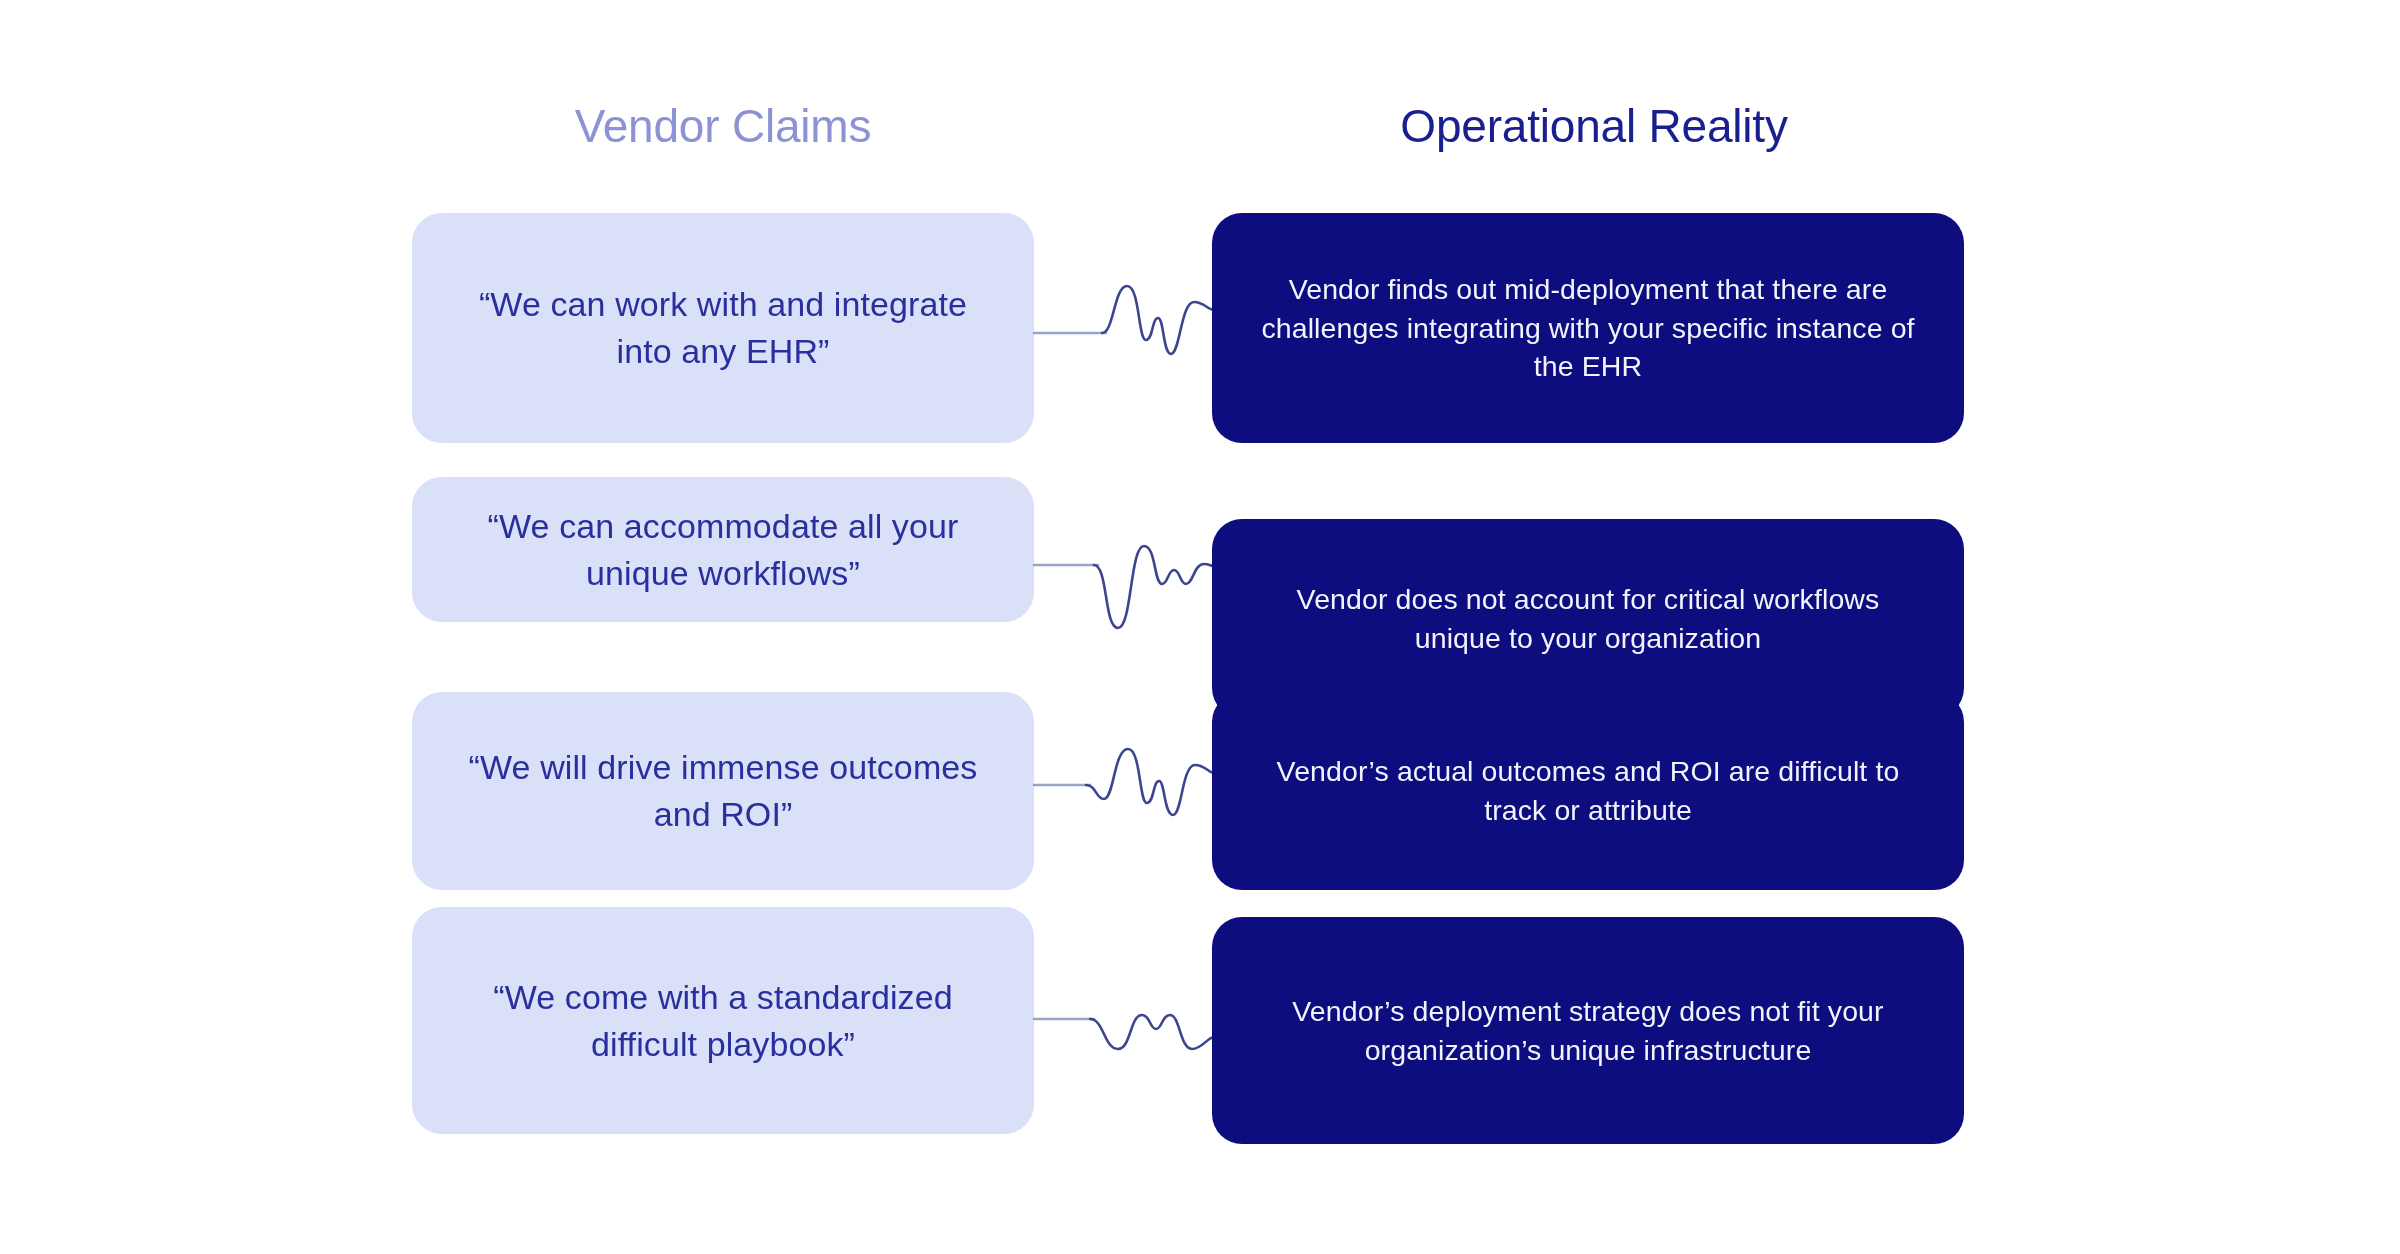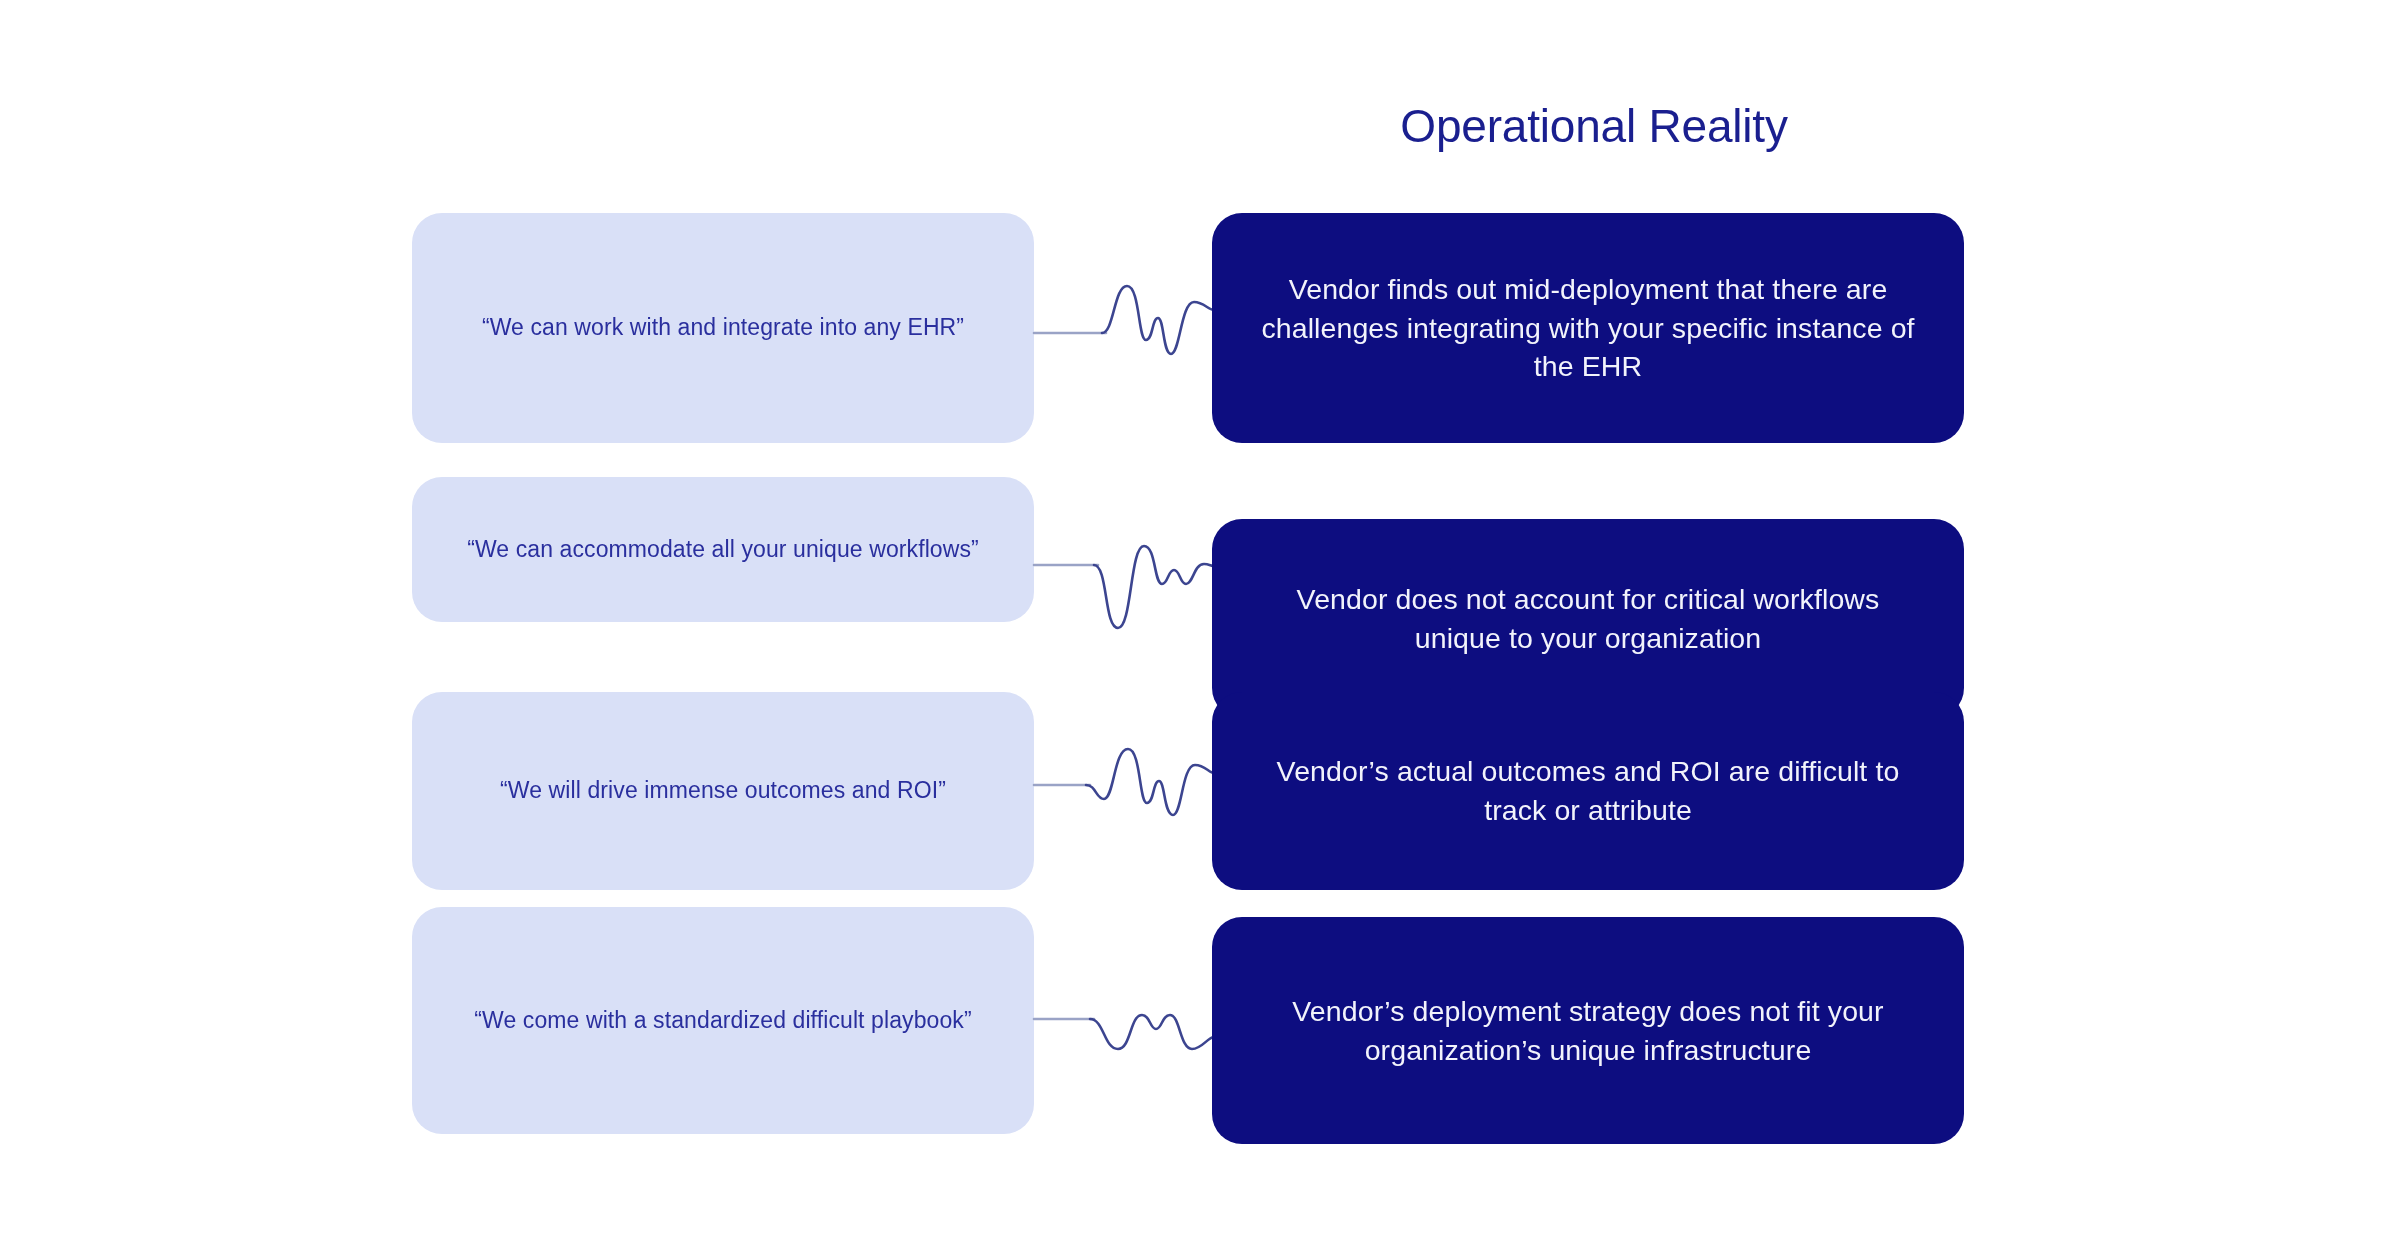--- a/index.html
+++ b/index.html
@@ -68,21 +68,21 @@
     padding: 0 40px;
   }
   .card-reality {
     left: 1212px;
     width: 752px;
     background: #0d0d80;
     color: #f2f3fb;
     padding: 0 38px;
   }
   .card-text {
-    font-size: 23px;
+    font-size: 34px;
     font-weight: 400;
     line-height: 1.38;
     letter-spacing: 0.1px;
   }
   .card-reality .card-text {
     font-size: 28.5px;
     line-height: 1.36;
   }
 
   
@@ -108,20 +108,21 @@
   .connector path.lead {
     stroke: #9aa3c6;
     stroke-width: 2.6;
   }
 </style>
 </head>
 <body>
 
 <div class="canvas">
 
+  <div class="col-header left">Vendor Claims</div>
   <div class="col-header right">Operational Reality</div>
 
   <div class="row" style="top:213px;">
     <div class="card card-claim" style="top:0px; height:230px;">
       <div class="card-text">“We can work with and integrate into any EHR”</div>
     </div>
 
     <div class="connector" style="top:45px;">
       <svg viewBox="0 0 180 170" xmlns="http://www.w3.org/2000/svg">
         <path class="lead" d="M 0,75 L 72,75"></path>

